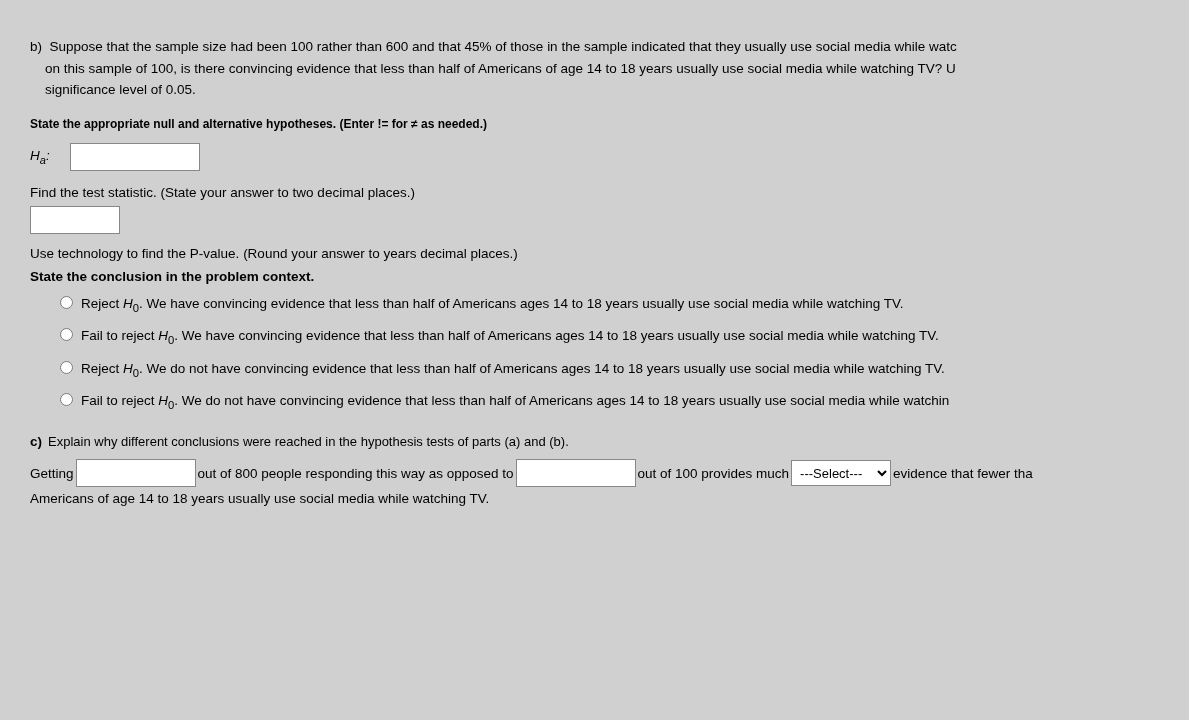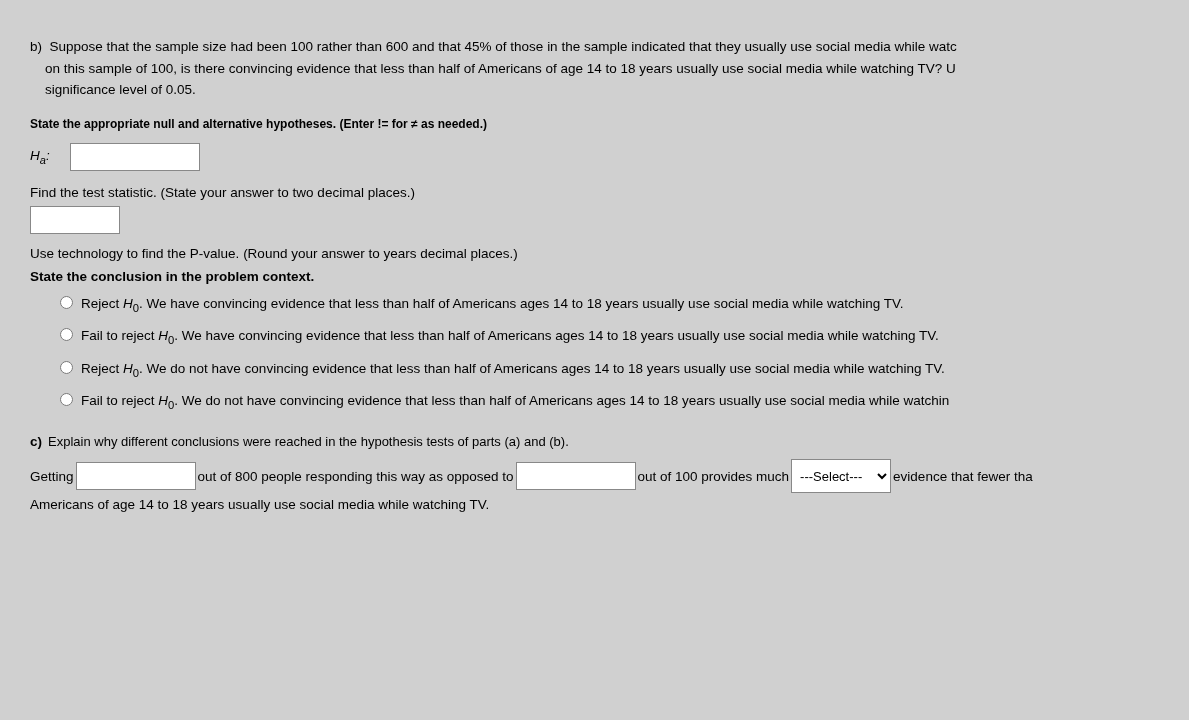--- a/index.html
+++ b/index.html
@@ -166,21 +166,21 @@
     }
 
     .getting-row-2 {
       font-size: 13.5px;
       padding-left: 0;
     }
 
     .select-dropdown {
       background-color: #fff;
       border: 1px solid #888;
-      height: 34px;
+      height: 26px;
       padding: 2px 4px;
       font-size: 13px;
       min-width: 100px;
       cursor: pointer;
     }
 
     .h-sub {
       font-style: italic;
     }
   </style>

